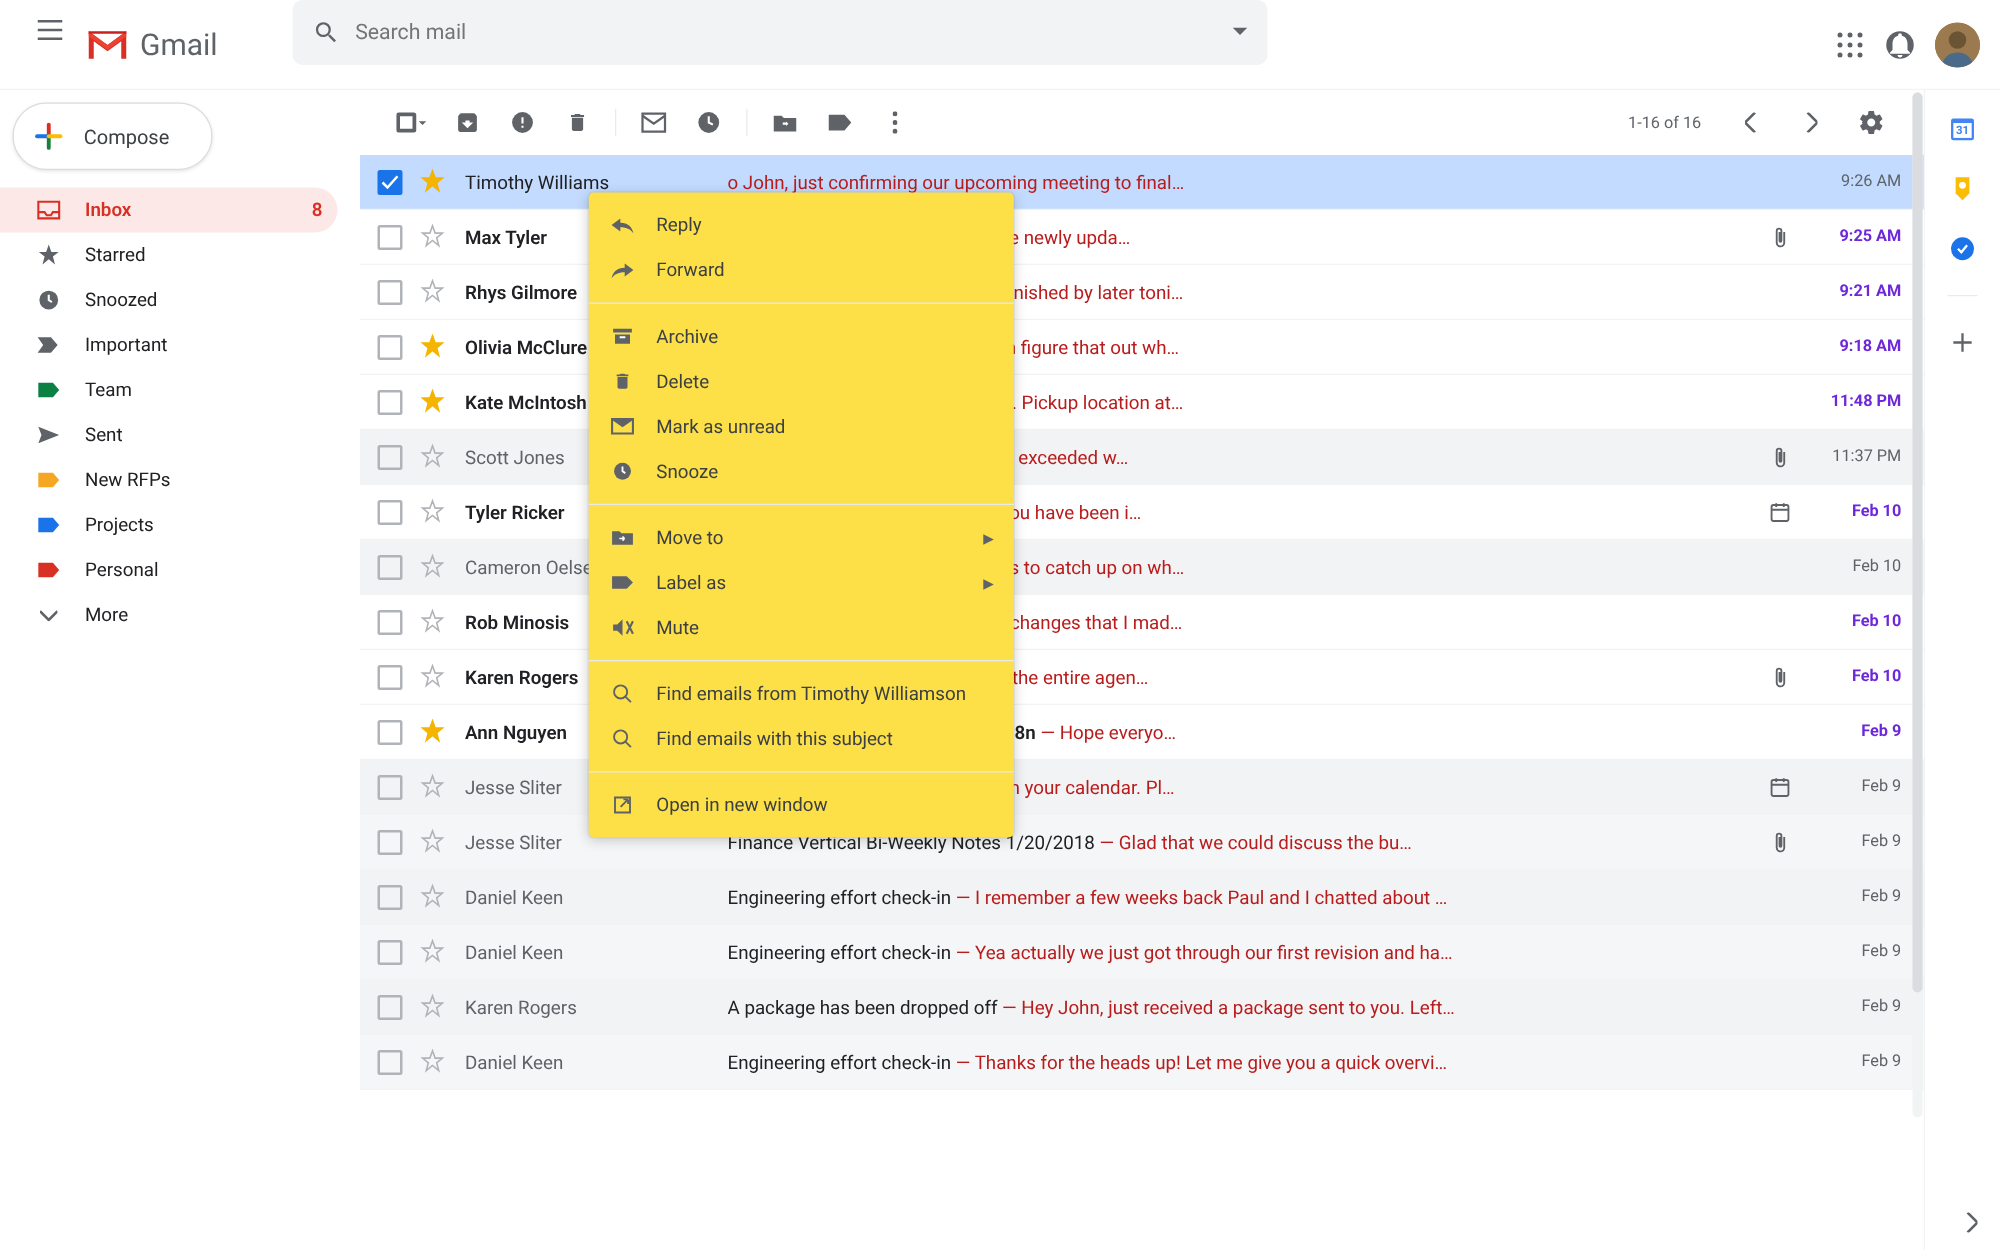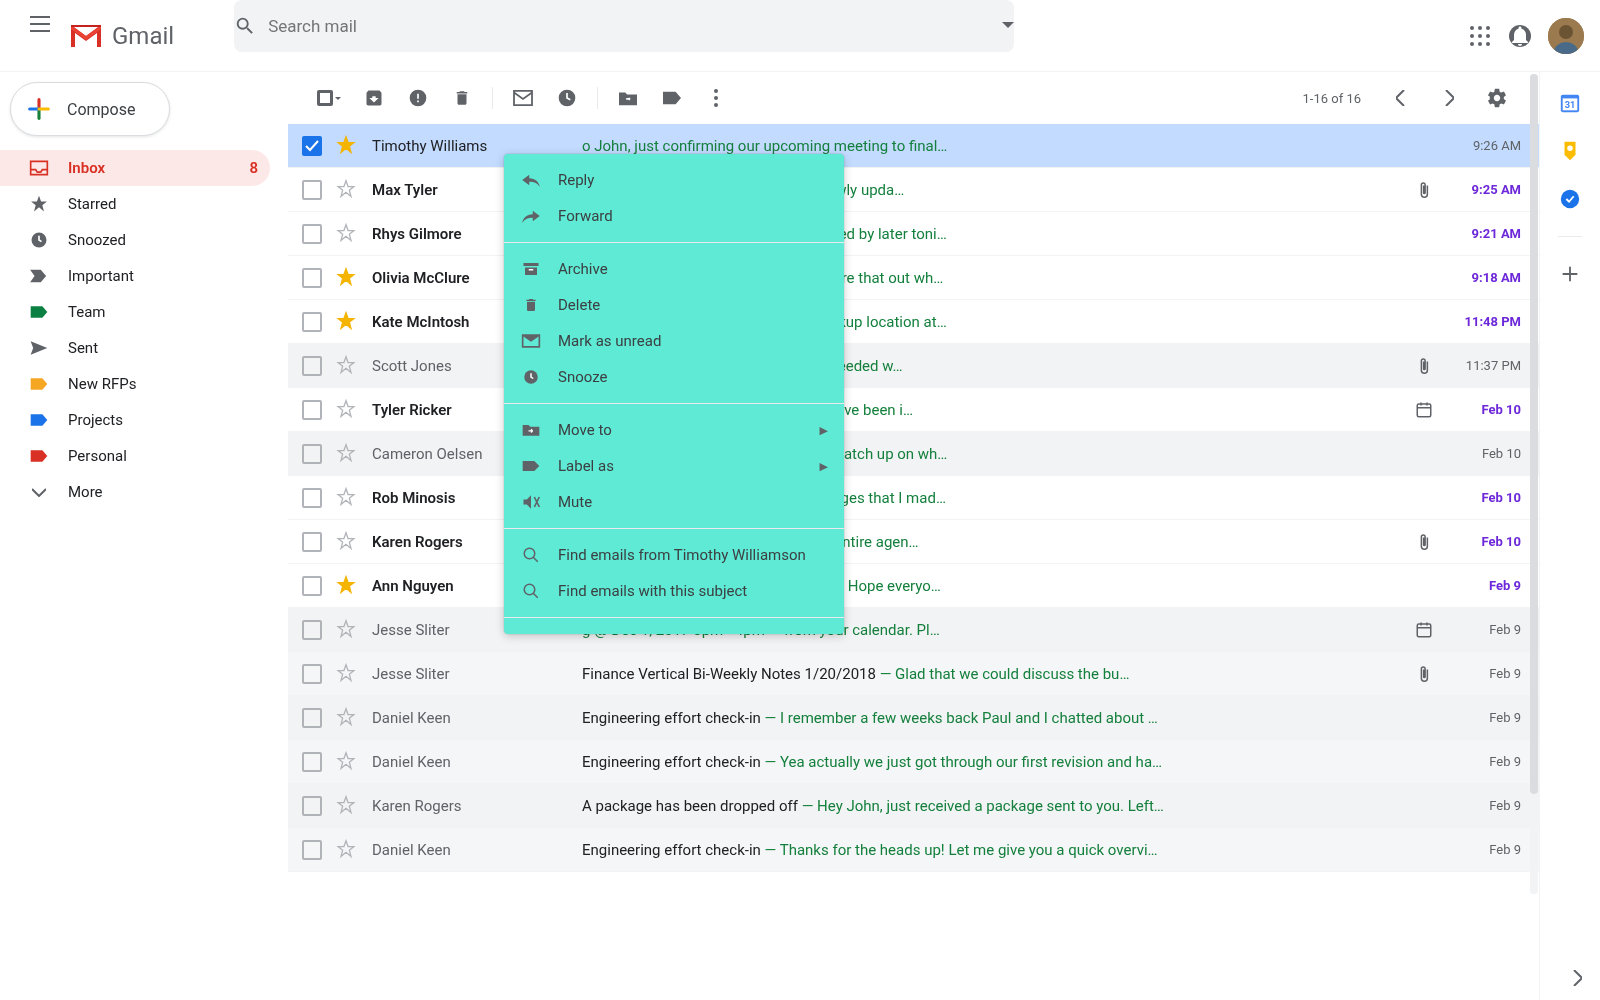--- a/index.html
+++ b/index.html
@@ -2,21 +2,21 @@
 <html><head>
 <meta charset="utf-8">
 <style>
 *{box-sizing:border-box;margin:0;padding:0;font-family:'Google Sans',Roboto,Arial,sans-serif;}
 body{background:#fff;width:1600px;height:1000px;overflow:hidden;position:relative;}
 .header{height:72px;display:flex;padding:0 16px;border-bottom:1px solid #f1f3f4;}
 .menu-btn{width:48px;height:48px;display:flex;align-items:center;justify-content:center;border-radius:50%;cursor:pointer;}
 .logo{display:flex;align-items:center;margin-left:4px;margin-right:60px;}
 .logo-img{width:36px;height:28px;margin-right:8px;}
 .logo-text{font-size:24px;color:#5f6368;font-weight:400;}
-.search-bar{flex:0 0 780px;height:52px;background:#f1f3f4;border-radius:8px;display:flex;align-items:center;padding:0 0;}
+.search-bar{flex:0 0 780px;height:52px;background:#f1f3f4;border-radius:8px;display:flex;align-items:center;padding:0 16px;}
 .search-input{flex:1;border:none;background:transparent;font-size:17px;color:#5f6368;outline:none;margin-left:12px;}
 .search-arrow{margin-left:auto;}
 .header-right{margin-left:auto;display:flex;align-items:center;gap:16px;}
 .apps-grid{width:24px;height:24px;}
 .avatar{width:36px;height:36px;border-radius:50%;background:#a8824f;overflow:hidden;}
 .main{display:flex;height:928px;}
 .sidebar{width:288px;padding-top:10px;flex-shrink:0;}
 .compose-btn{margin:0 0 14px 10px;height:54px;width:160px;background:#fff;border:1px solid #dadce0;border-radius:28px;display:flex;align-items:center;padding:0 20px 0 14px;box-shadow:0 1px 3px rgba(60,64,67,0.15);cursor:pointer;}
 .compose-btn span{font-size:16px;color:#3c4043;margin-left:14px;}
 .nav-item{height:36px;display:flex;align-items:center;padding:0 12px 0 28px;border-radius:0 18px 18px 0;margin-right:18px;cursor:pointer;font-size:15px;color:#202124;}
@@ -38,27 +38,27 @@
 .mail-row.read:nth-child(even){background:#f2f3f4;}
 .chk{width:20px;height:20px;border:2px solid #b0b3b8;border-radius:2px;margin-right:14px;flex-shrink:0;}
 .chk.checked{background:#1a73e8;border-color:#1a73e8;display:flex;align-items:center;justify-content:center;}
 .star{width:22px;height:22px;margin-right:14px;flex-shrink:0;}
 .sender{width:210px;flex-shrink:0;color:#202124;white-space:nowrap;overflow:hidden;}
 .unread .sender{font-weight:600;}
 .read .sender{font-weight:400;color:#5f6368;}
 .subject-area{flex:1;white-space:nowrap;overflow:hidden;text-overflow:ellipsis;color:#5f6368;min-width:0;}
 .subject{color:#202124;}
 .unread .subject{font-weight:600;}
-.snippet{color:#15803d;}
+.snippet{color:#b91c1c;}
 .attach-icon{width:20px;margin:0 8px;flex-shrink:0;color:#5f6368;}
 .time{width:78px;text-align:right;font-size:13px;color:#5f6368;flex-shrink:0;}
 .unread .time{font-weight:700;color:#6d28d9;}
 .right-panel{width:60px;display:flex;flex-direction:column;align-items:center;padding-top:20px;gap:26px;}
 .right-icon{width:22px;height:22px;}
-.context-menu{position:absolute;left:504px;top:154px;width:340px;background:#5eead4;border-radius:4px;box-shadow:0 2px 10px rgba(0,0,0,0.2),0 0 0 1px rgba(0,0,0,0.05);z-index:100;padding:8px 0;}
+.context-menu{position:absolute;left:471px;top:154px;width:340px;background:#fde047;border-radius:4px;box-shadow:0 2px 10px rgba(0,0,0,0.2),0 0 0 1px rgba(0,0,0,0.05);z-index:100;padding:8px 0;}
 .ctx-item{height:36px;display:flex;align-items:center;padding:0 16px;cursor:pointer;font-size:15px;color:#3c4043;}
 .ctx-icon{width:22px;height:22px;margin-right:16px;display:flex;align-items:center;justify-content:center;color:#5f6368;}
 .ctx-arrow{margin-left:auto;color:#5f6368;font-size:11px;}
 .ctx-sep{height:1px;background:#e8eaed;margin:8px 0;}
 svg{display:block;}
 .scroll-hint{position:absolute;right:62px;top:74px;width:8px;height:820px;background:#f1f3f4;border-radius:4px;}
 .scroll-thumb{position:absolute;right:62px;top:74px;width:8px;height:720px;background:#dadce0;border-radius:4px;}
 </style>
 </head>
 <body>
@@ -641,13 +641,22 @@
     <div class="ctx-item">
       <span class="ctx-icon">
         <svg width="18" height="18" viewBox="0 0 24 24">
           <circle cx="10" cy="10" r="7" fill="none" stroke="#5f6368" stroke-width="2"></circle>
           <path d="M15 15l6 6" stroke="#5f6368" stroke-width="2"></path>
         </svg>
       </span>
       <span>Find emails with this subject</span>
     </div>
     <div class="ctx-sep"></div>
+    <div class="ctx-item">
+      <span class="ctx-icon">
+        <svg width="18" height="18" viewBox="0 0 24 24">
+          <path d="M4 4h16v16H4z" fill="none" stroke="#5f6368" stroke-width="2"></path>
+          <path d="M10 14l8-8m0 0h-5m5 0v5" stroke="#5f6368" stroke-width="2" fill="none"></path>
+        </svg>
+      </span>
+      <span>Open in new window</span>
+    </div>
   </div>
 
 </body></html>

